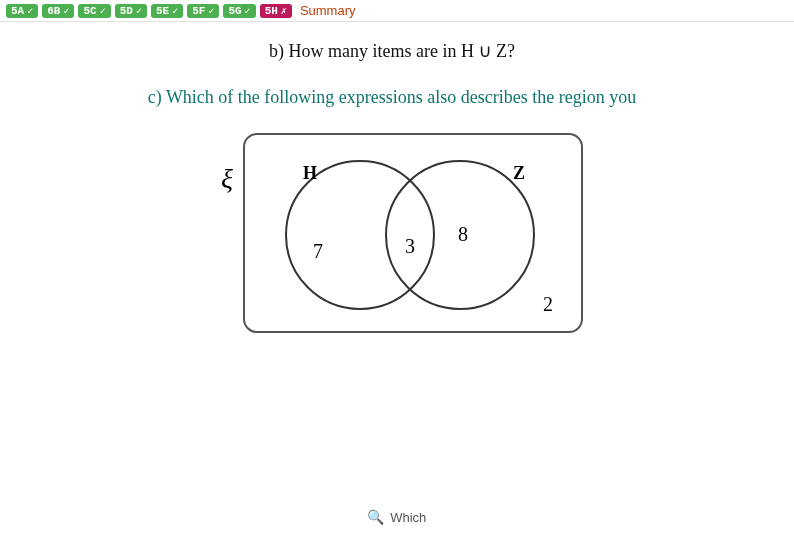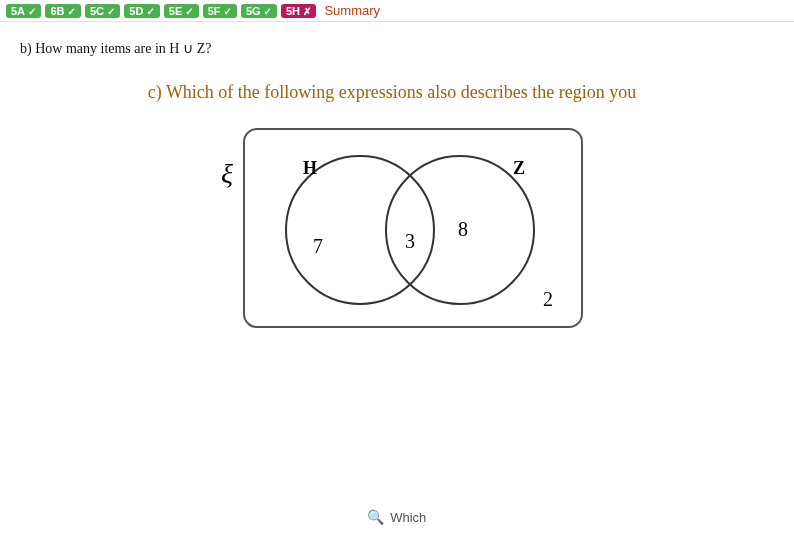--- a/index.html
+++ b/index.html
@@ -17,29 +17,29 @@
       display: flex;
       align-items: center;
       padding: 2px 6px;
       background: #fff;
       border-bottom: 1px solid #e0e0e0;
       gap: 4px;
       height: 22px;
     }
     .nav-badge {
       display: inline-flex;
-      align-items: flex-end;
+      align-items: flex-start;
       gap: 3px;
       background: #4caf50;
       color: white;
       font-size: 11px;
       font-weight: bold;
       padding: 1px 5px;
       border-radius: 3px;
-      font-family: Liberation Sans, sans-serif;
+      font-family: Liberation Mono, monospace;
     }
     .nav-badge.red {
       background: #be185d;
     }
     .nav-badge .check {
       font-size: 10px;
     }
     .summary-link {
       font-size: 13px;
       color: #c2410c;
@@ -47,32 +47,32 @@
       margin-left: 4px;
       text-decoration: none;
     }
 
     
     .content {
       padding: 18px 30px 10px 20px;
     }
 
     .question-b {
-      font-size: 14px;
-      text-align: left;
+      font-size: 18px;
+      text-align: center;
       margin-bottom: 22px;
       color: #111;
       font-family: Georgia, serif;
     }
 
     .question-c {
       font-size: 18px;
       text-align: center;
       margin-bottom: 22px;
-      color: #a16207;
+      color: #0f766e;
       line-height: 1.5;
       font-family: Georgia, serif;
     }
 
     .options-row {
       display: flex;
       justify-content: center;
       gap: 40px;
       margin-bottom: 26px;
       font-size: 20px;

